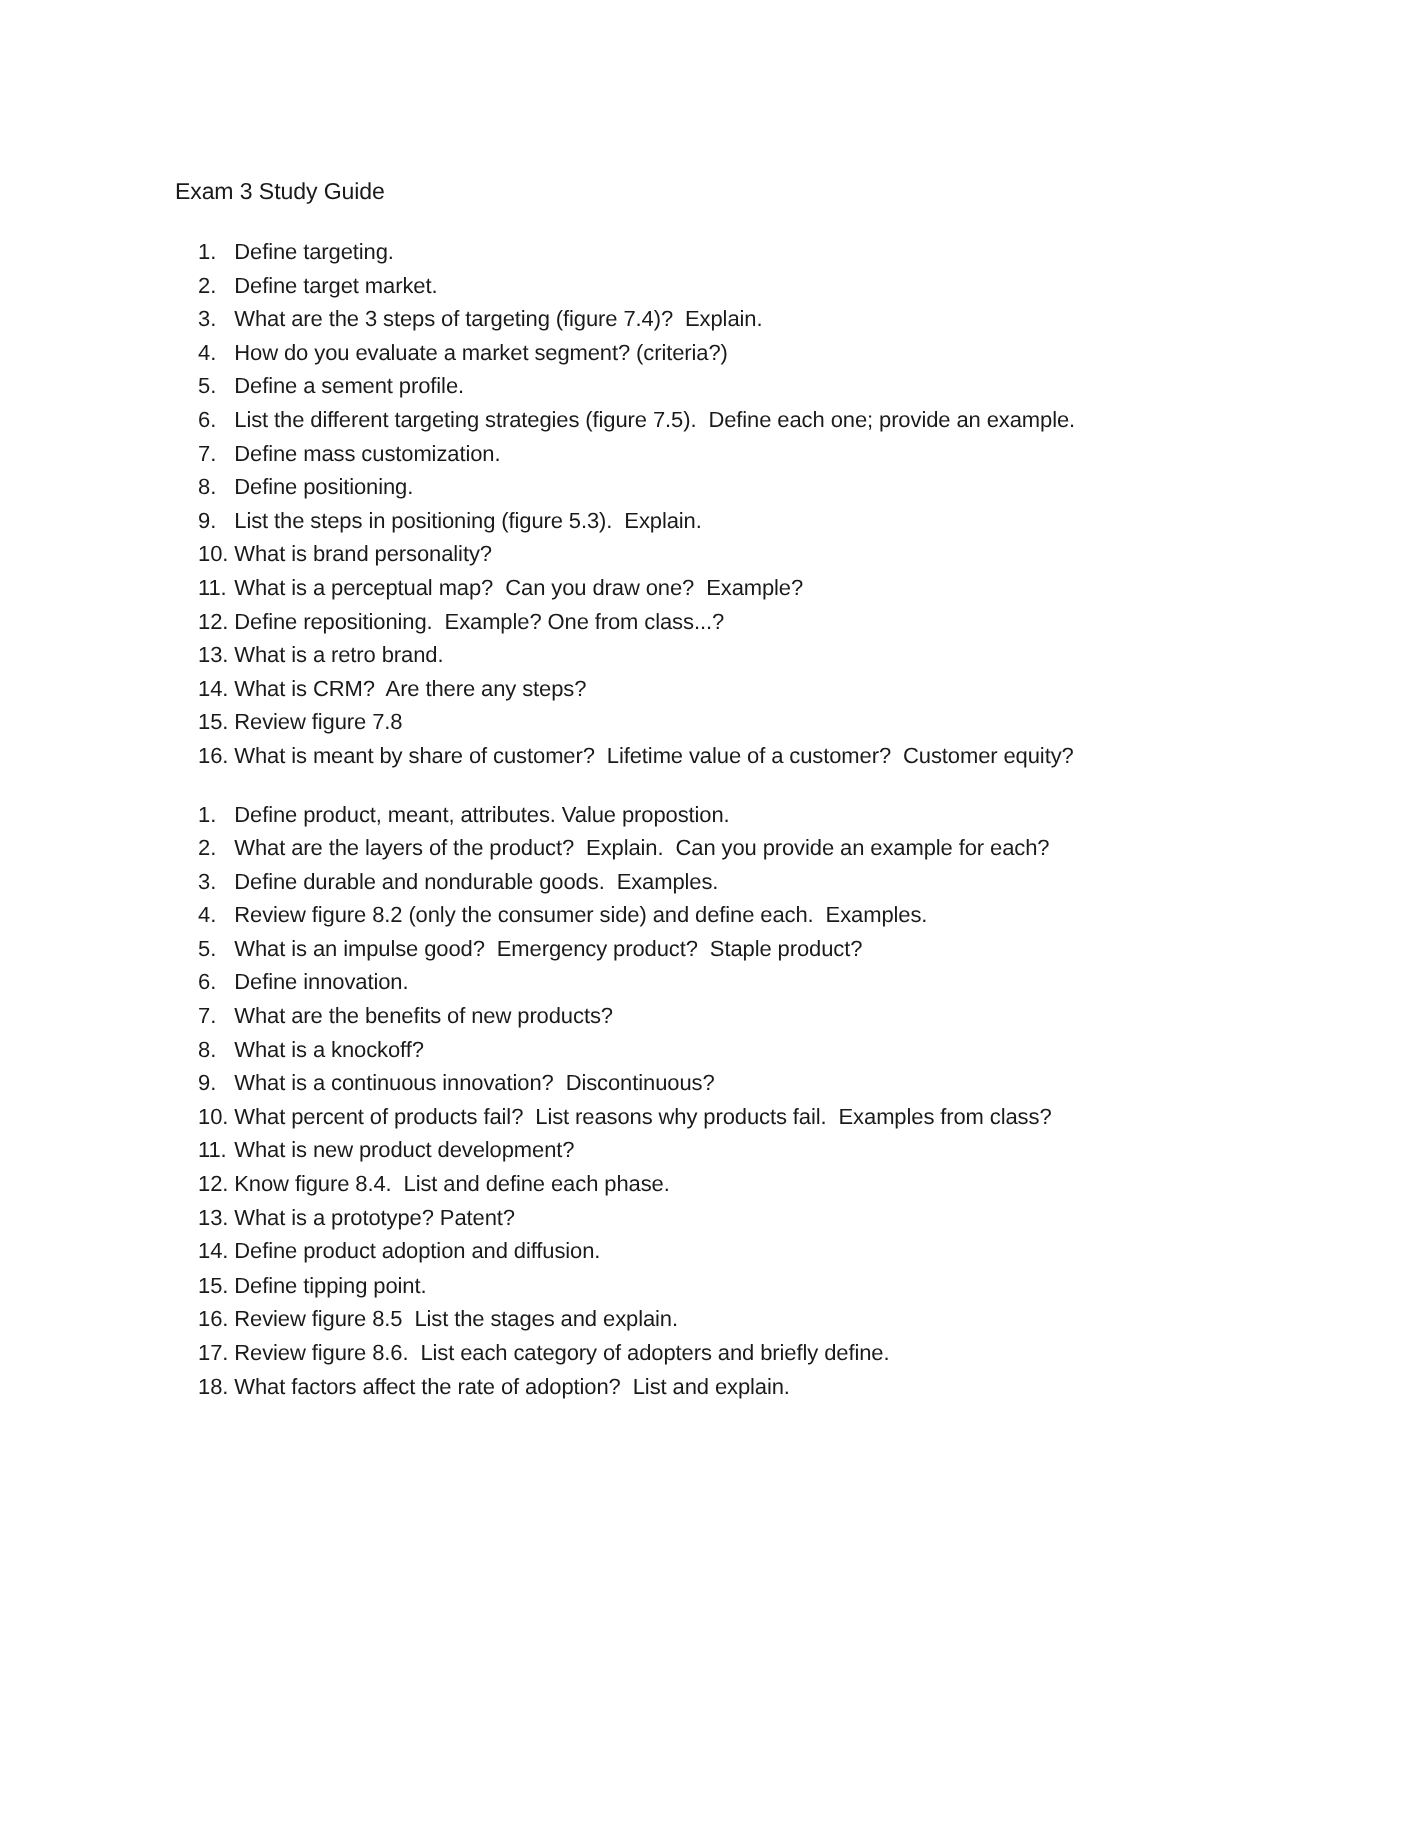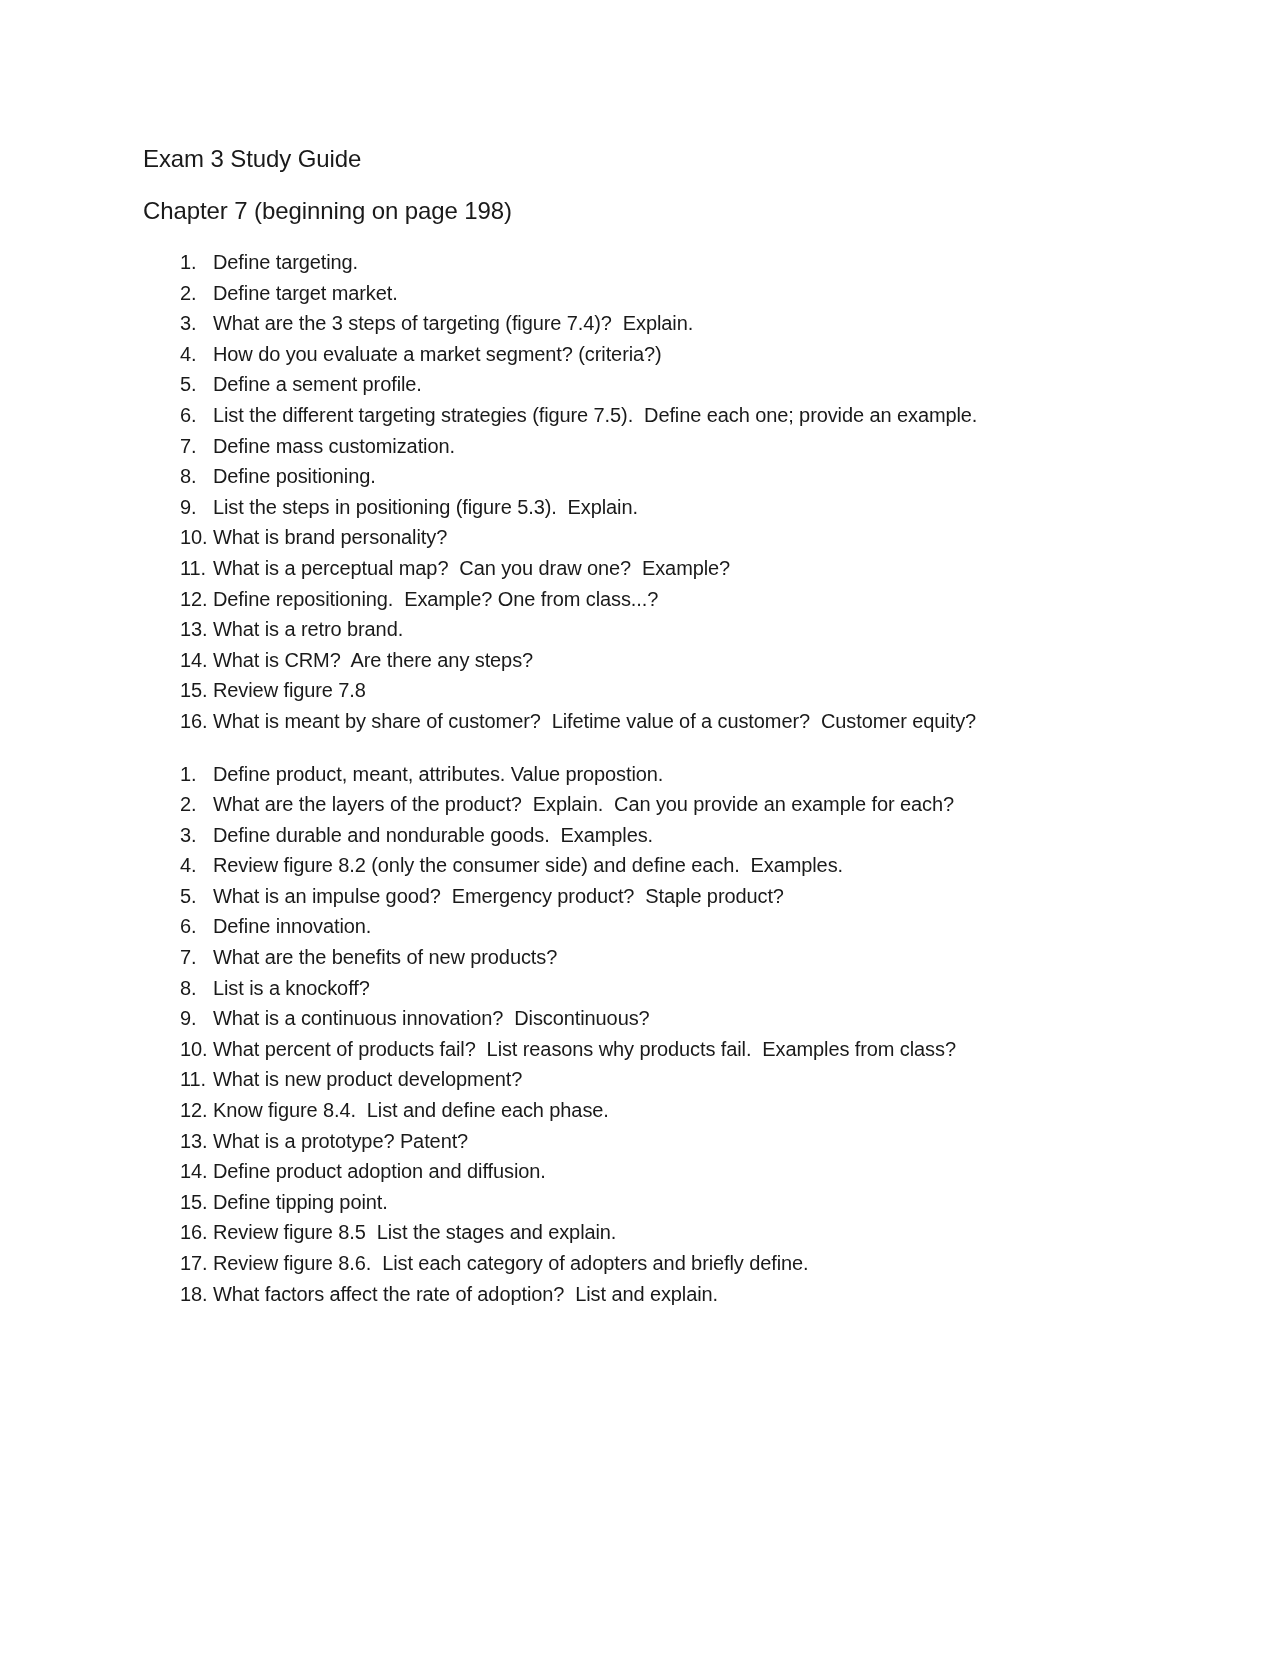--- a/index.html
+++ b/index.html
@@ -15,22 +15,22 @@
     overflow: hidden;
   }
   .page {
     box-sizing: border-box;
     width: 1280px;
     height: 1656px;
     padding: 146px 60px 0 143px;
     background: #ffffff;
   }
   .para {
-    margin: 0;
-    font-size: 24px;
+    margin: 16px;
+    font-size: 21px;
     line-height: 26px;
     white-space: pre-wrap;
     letter-spacing: -0.1px;
   }
   .title-para { margin-bottom: 26px; }
   .heading-para { margin-bottom: 23px; }
   ol.qlist {
     list-style: none;
     margin: 0 0 22px 0;
     padding: 0;
@@ -53,21 +53,20 @@
     white-space: pre-wrap;
   }
 </style>
 </head>
 <body>
 
 <div class="page">
 
   <p class="para title-para">Exam 3 Study Guide</p>
 
-  <p class="para heading-para">Chapter 7 (beginning on page 198)</p>
 
   <ol class="qlist">
     <li>
         <span class="num">1.</span>
         <span class="txt">Define targeting.</span>
       </li>
     <li>
         <span class="num">2.</span>
         <span class="txt">Define target market.</span>
       </li>
@@ -154,21 +153,21 @@
     <li>
         <span class="num">6.</span>
         <span class="txt">Define innovation.</span>
       </li>
     <li>
         <span class="num">7.</span>
         <span class="txt">What are the benefits of new products?</span>
       </li>
     <li>
         <span class="num">8.</span>
-        <span class="txt">List is a knockoff?</span>
+        <span class="txt">What is a knockoff?</span>
       </li>
     <li>
         <span class="num">9.</span>
         <span class="txt">What is a continuous innovation?  Discontinuous?</span>
       </li>
     <li>
         <span class="num">10.</span>
         <span class="txt">What percent of products fail?  List reasons why products fail.  Examples from class?</span>
       </li>
     <li>

